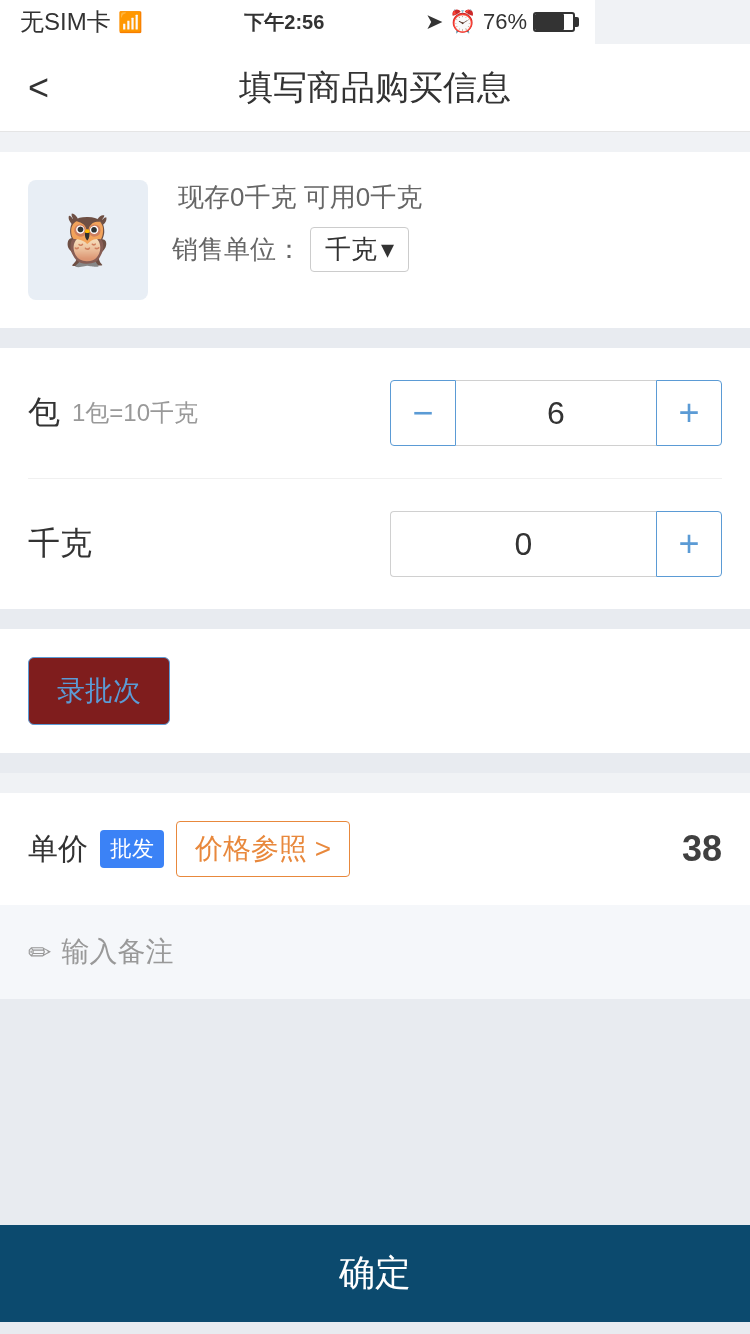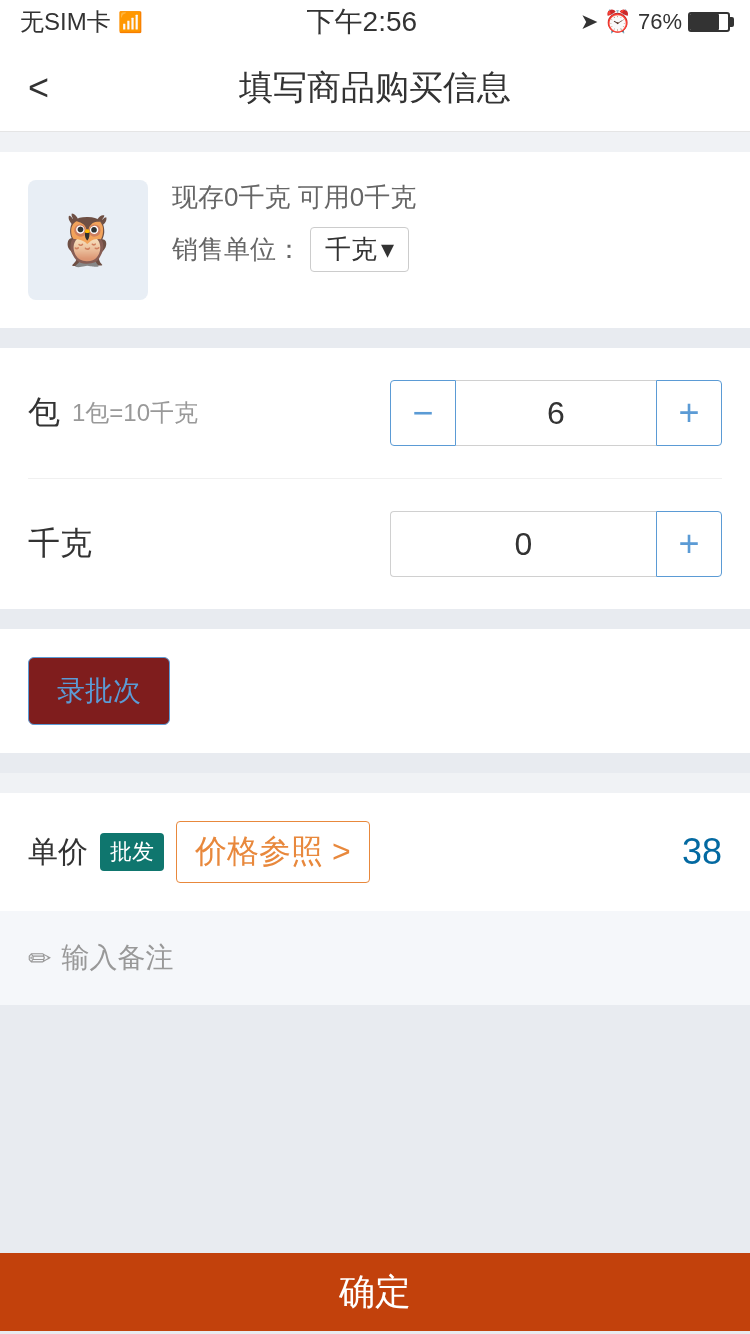--- a/index.html
+++ b/index.html
@@ -8,32 +8,32 @@
       width: 750px;
       min-height: 1334px;
       font-family: -apple-system, "PingFang SC", "Helvetica Neue", sans-serif;
       background: #f0f2f5;
       font-size: 28px;
       color: #333;
     }
 
     
     .status-bar {
-      width: 750px;
+      width: 595px;
       height: 44px;
       background: #fff;
       display: flex;
       align-items: center;
       justify-content: space-between;
       padding: 0 20px;
       font-size: 24px;
       color: #333;
     }
     .status-left { display: flex; align-items: center; gap: 8px; }
-    .status-center { font-size: 28px; font-weight: 400; }
+    .status-center { font-size: 20px; font-weight: 700; }
     .status-right { display: flex; align-items: center; gap: 6px; font-size: 22px; }
     .battery-icon {
       width: 42px; height: 20px; border: 2px solid #333; border-radius: 3px;
       position: relative; display: inline-block;
     }
     .battery-icon::after {
       content: ''; position: absolute; right: -6px; top: 50%;
       transform: translateY(-50%);
       width: 4px; height: 10px; background: #333; border-radius: 0 2px 2px 0;
     }
@@ -92,20 +92,21 @@
     .product-name {
       font-size: 32px;
       font-weight: 500;
       color: #333;
       margin-bottom: 12px;
     }
     .product-stock {
       font-size: 26px;
       color: #666;
       margin-bottom: 12px;
+      margin-left: 6px;
     }
     .product-unit {
       font-size: 26px;
       color: #666;
       display: flex;
       align-items: center;
       gap: 8px;
     }
     .unit-select {
       border: 1px solid #ccc;
@@ -229,42 +230,42 @@
       justify-content: space-between;
       gap: 11px;
     }
     .price-left {
       display: flex;
       align-items: center;
       gap: 12px;
     }
     .price-label { font-size: 30px; color: #333; }
     .batch-tag {
-      background: #0f766e;
+      background: #3b82f6;
       color: #fff;
       font-size: 22px;
       padding: 4px 10px;
       border-radius: 4px;
     }
     .price-ref-btn {
       border: 1px solid #e8883c;
       color: #e8883c;
       background: #fff;
       padding: 8px 18px;
       border-radius: 4px;
-      font-size: 32px;
+      font-size: 28px;
       display: flex;
       align-items: center;
       gap: 4px;
       cursor: pointer;
     }
     .price-value {
       font-size: 36px;
-      color: #0369a1;
-      font-weight: 400;
+      color: #404040;
+      font-weight: 700;
     }
 
     
     .amount-section {
       background: #f5f7fa;
       padding: 28px;
     }
     .amount-row {
       display: flex;
       align-items: center;
@@ -285,27 +286,27 @@
     
     .gray-area {
       flex: 1;
       background: #e8ebf0;
       min-height: 400px;
     }
 
     
     .confirm-bar {
       width: 750px;
-      height: 78px;
-      background: #c2410c;
+      height: 97px;
+      background: #0c4a6e;
       display: flex;
       align-items: center;
       justify-content: center;
       position: fixed;
-      bottom: 3px;
+      bottom: 12px;
       left: 0;
     }
     .confirm-btn {
       color: #fff;
       font-size: 36px;
       font-weight: 500;
       background: none;
       border: none;
       cursor: pointer;
     }

